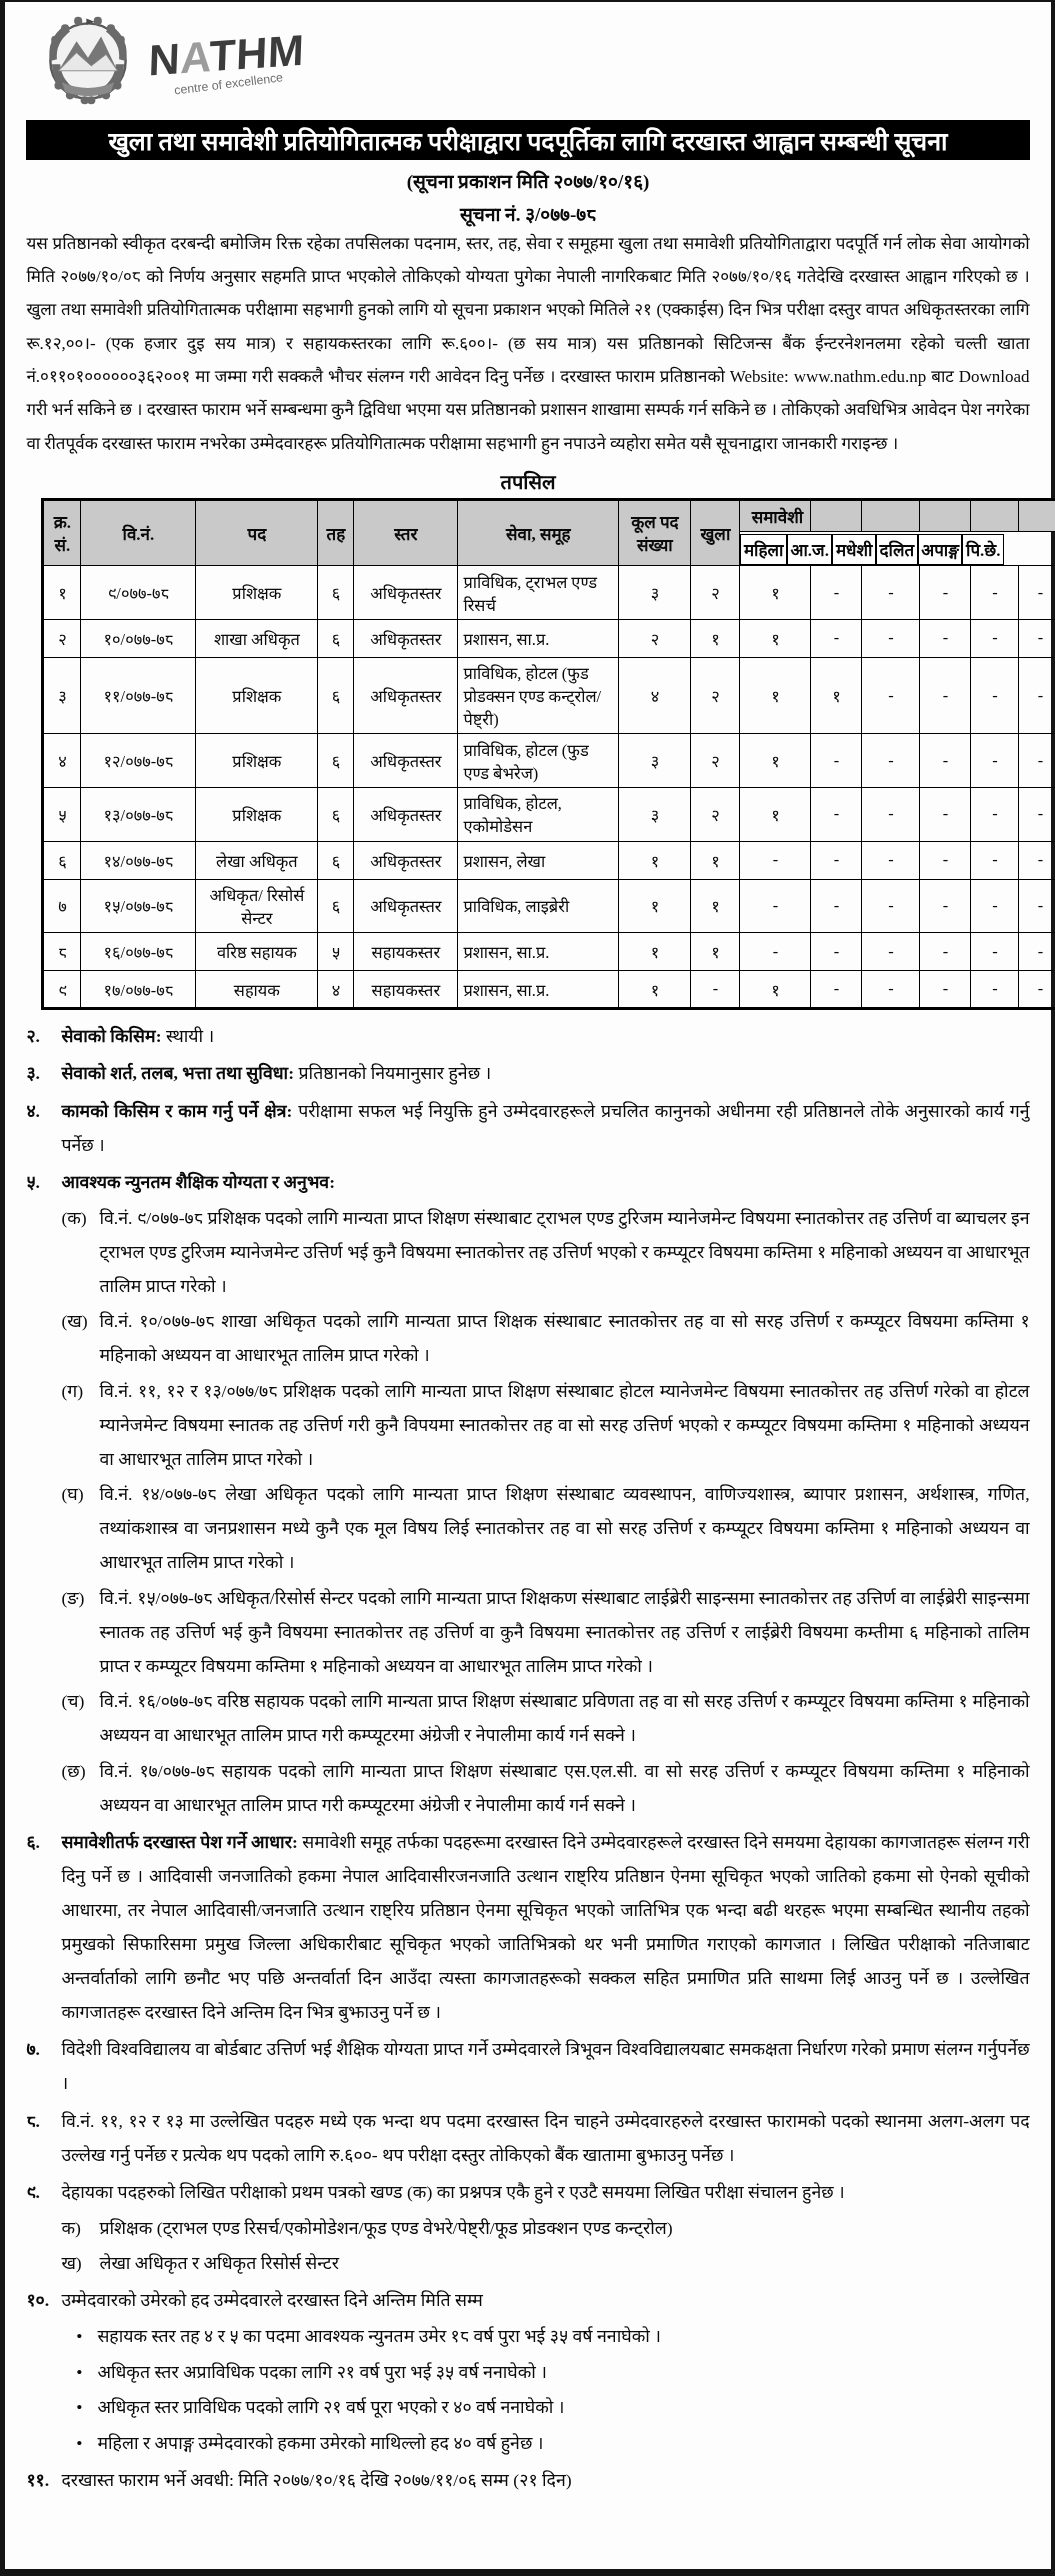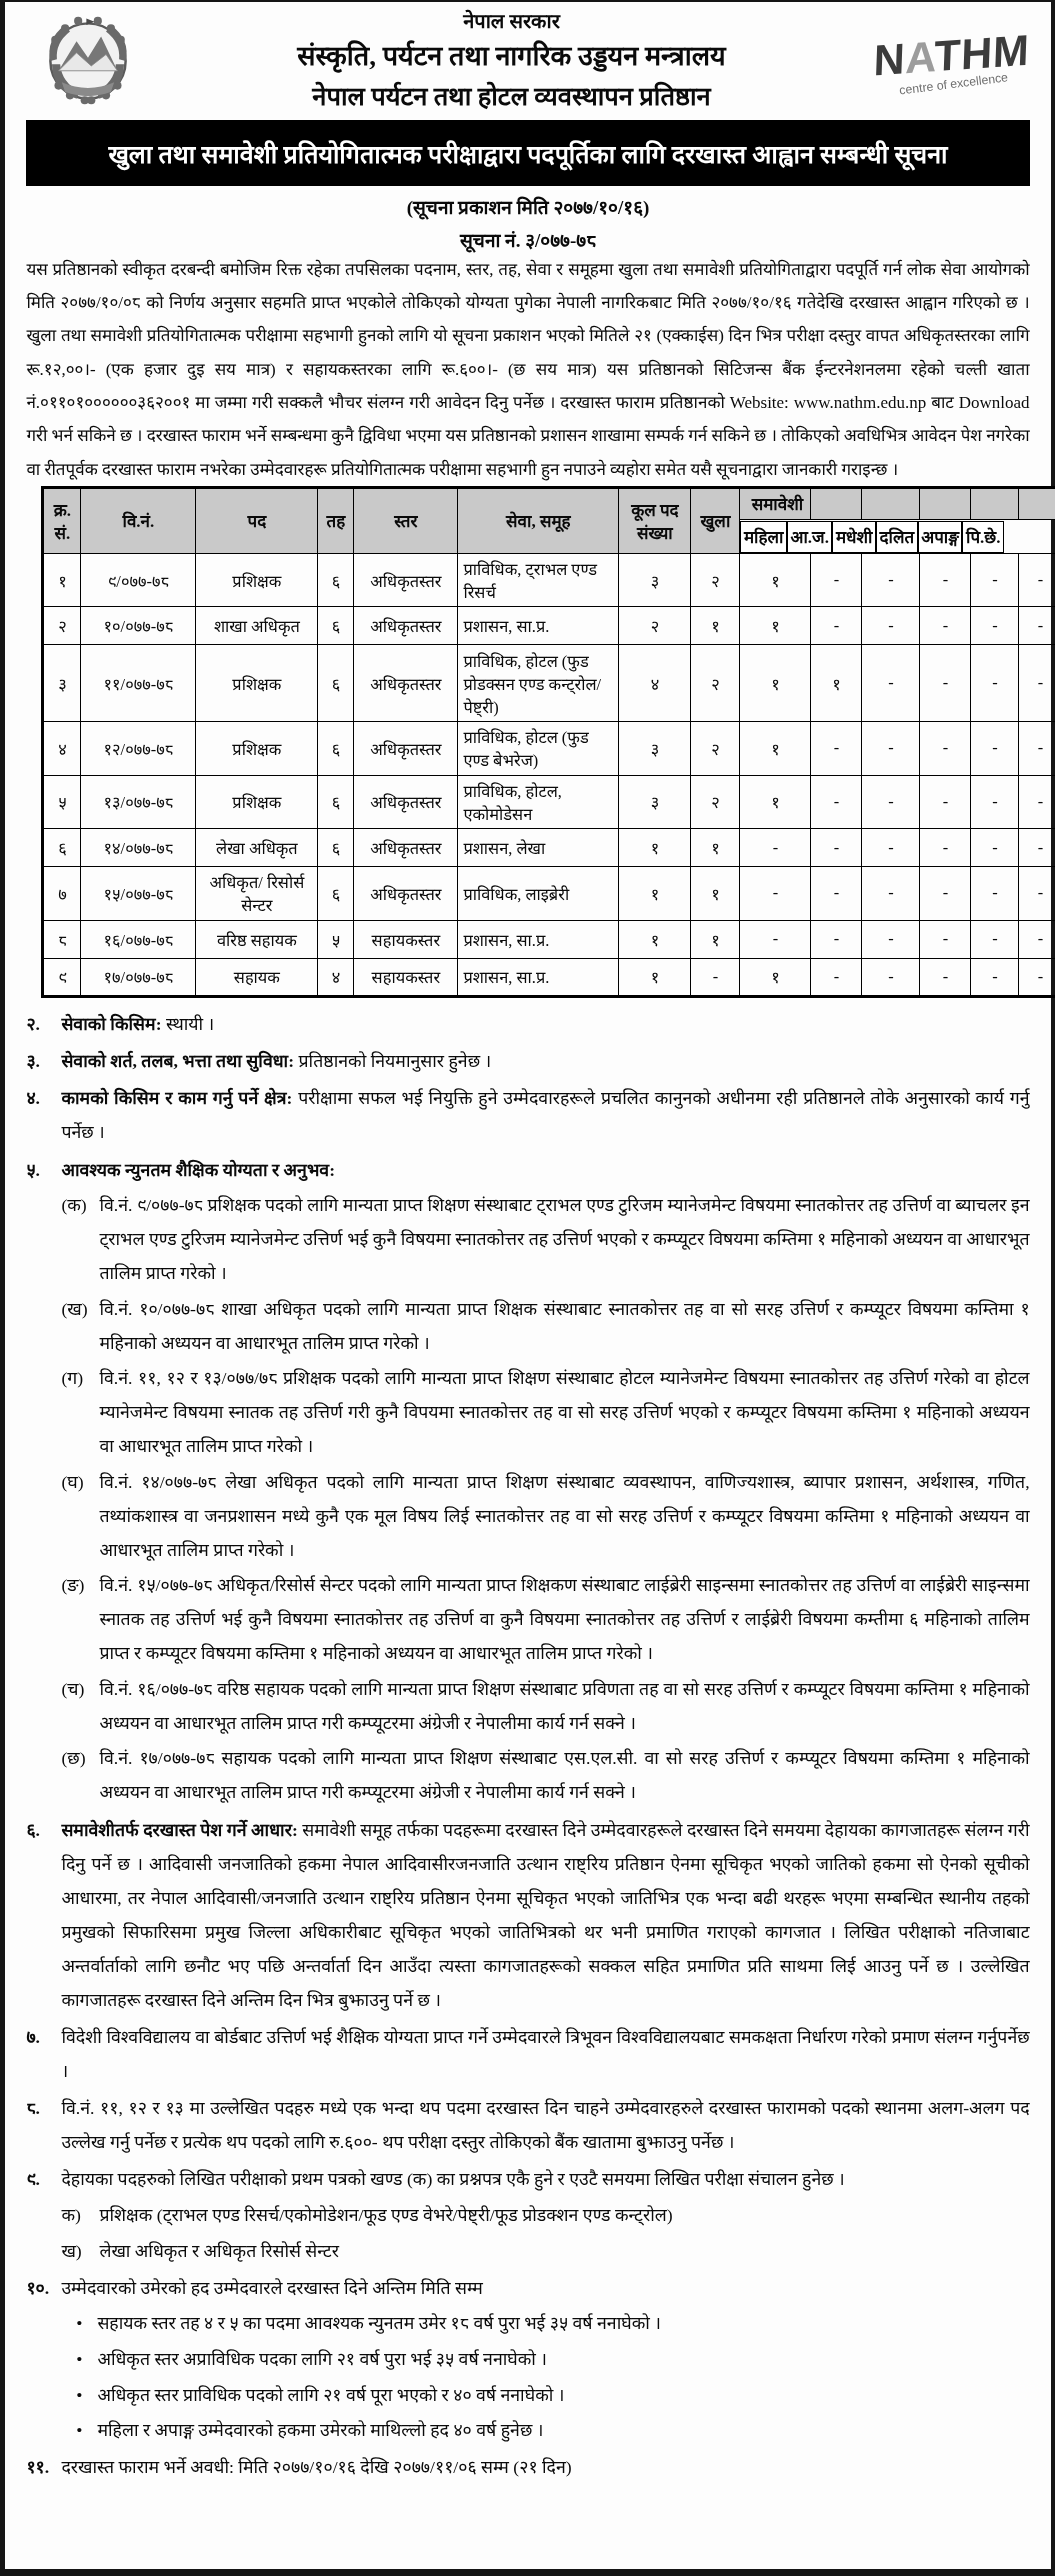--- a/index.html
+++ b/index.html
@@ -30,21 +30,21 @@
   .hdr-org { font-size: 25.5px; font-weight: bold; margin-top: 5px; }
   .hdr-logo { width: 156px; flex: 0 0 156px; text-align: center; transform: rotate(-4deg); }
   .logo-word { font-size: 43px; font-weight: bold; letter-spacing: 0.8px;
     color: #3c3c3c; font-family: "Liberation Sans", sans-serif; transform: skewX(-6deg); display:inline-block; }
   .logo-word .a { color: #9c9c9c; }
   .logo-tag { font-size: 12.3px; color: #6f6f6f; font-family: "Liberation Sans", sans-serif;
     transform: rotate(-3deg); margin-top: -3.3px; }
   
   .banner {
     background: #000000; color: #ffffff; text-align: center;
-    font-size: 25px; font-weight: bold; padding: 16px 5px; margin: 3.3px 0 8.2px 0; font-family: Liberation Serif, serif;
+    font-size: 25px; font-weight: bold; padding: 3px 5px; margin: 3.3px 0 8.2px 0; font-family: Liberation Serif, serif;
   }
   .pubdate, .notice-no { text-align: center; font-weight: bold; font-size: 19px; margin-top: 6.6px; }
   
   .intro { font-size: 17px; line-height: 1.96; text-align: justify; margin-top: 0; }
   .tapasil { text-align: center; font-weight: bold; font-size: 20px; margin: 8.2px 0 3.3px 0; }
   .item1 { font-size: 17.7px; margin: 3.3px 0 6.6px 0; }
   
   table.vac { border-collapse: collapse; width: 100%; table-layout: fixed;
     border: 3.3px solid #000; font-size: 16.4px; margin-left: 15px; }
   table.vac th, table.vac td { border: 1.6px solid #000; padding: 3.3px 2.5px; text-align: center; vertical-align: middle; }
@@ -98,38 +98,34 @@
         </g>
 
         <path d="M64 8 l0 14 10 -4 -10 -4 z" fill="#4a4a4a"></path>
 
         <path d="M30 78 L52 42 L66 62 L82 36 L102 78 Z" fill="#777777"></path>
         <path d="M30 78 L52 56 L70 72 L88 58 L102 78 Z" fill="#e8e8e8" stroke="#888" stroke-width="1"></path>
 
         <path d="M34 92 q32 14 64 0 l-4 12 q-28 10 -56 0 z" fill="#8a8a8a"></path>
       </svg>
     </div>
-    <div class="hdr-center">
-      <div class="hdr-govt">नेपाल सरकार</div>
-      <div class="hdr-ministry">संस्कृति, पर्यटन तथा नागरिक उड्डयन मन्त्रालय</div>
-      <div class="hdr-org">नेपाल पर्यटन तथा होटल व्यवस्थापन प्रतिष्ठान</div>
-    </div>
     <div class="hdr-logo">
       <div class="logo-word"><span>N</span><span class="a">A</span><span>THM</span></div>
       <div class="logo-tag">centre of excellence</div>
     </div>
   </div>
 
   <div class="banner">खुला तथा समावेशी प्रतियोगितात्मक परीक्षाद्वारा पदपूर्तिका लागि दरखास्त आह्वान सम्बन्धी सूचना</div>
 
   <div class="pubdate">(सूचना प्रकाशन मिति २०७७/१०/१६)</div>
   <div class="notice-no">सूचना नं. ३/०७७-७८</div>
 
   <p class="intro">यस प्रतिष्ठानको स्वीकृत दरबन्दी बमोजिम रिक्त रहेका तपसिलका पदनाम, स्तर, तह, सेवा र समूहमा खुला तथा समावेशी प्रतियोगिताद्वारा पदपूर्ति गर्न लोक सेवा आयोगको मिति २०७७/१०/०८ को निर्णय अनुसार सहमति प्राप्त भएकोले तोकिएको योग्यता पुगेका नेपाली नागरिकबाट मिति २०७७/१०/१६ गतेदेखि दरखास्त आह्वान गरिएको छ । खुला तथा समावेशी प्रतियोगितात्मक परीक्षामा सहभागी हुनको लागि यो सूचना प्रकाशन भएको मितिले २१ (एक्काईस) दिन भित्र परीक्षा दस्तुर वापत अधिकृतस्तरका लागि रू.१२,००।- (एक हजार दुइ सय मात्र) र सहायकस्तरका लागि रू.६००।- (छ सय मात्र) यस प्रतिष्ठानको सिटिजन्स बैंक ईन्टरनेशनलमा रहेको चल्ती खाता नं.०११०१००००००३६२००१ मा जम्मा गरी सक्कलै भौचर संलग्न गरी आवेदन दिनु पर्नेछ । दरखास्त फाराम प्रतिष्ठानको Website: www.nathm.edu.np बाट Download गरी भर्न सकिने छ । दरखास्त फाराम भर्ने सम्बन्धमा कुनै द्विविधा भएमा यस प्रतिष्ठानको प्रशासन शाखामा सम्पर्क गर्न सकिने छ । तोकिएको अवधिभित्र आवेदन पेश नगरेका वा रीतपूर्वक दरखास्त फाराम नभरेका उम्मेदवारहरू प्रतियोगितात्मक परीक्षामा सहभागी हुन नपाउने व्यहोरा समेत यसै सूचनाद्वारा जानकारी गराइन्छ ।</p>
 
+  <div class="tapasil">तपसिल</div>
 
   <table class="vac">
     <colgroup id="vac-cols">
         <col style="width: 38px;">
         <col style="width: 115px;">
         <col style="width: 122px;">
         <col style="width: 36px;">
         <col style="width: 104px;">
         <col style="width: 161px;">
         <col style="width: 72px;">

